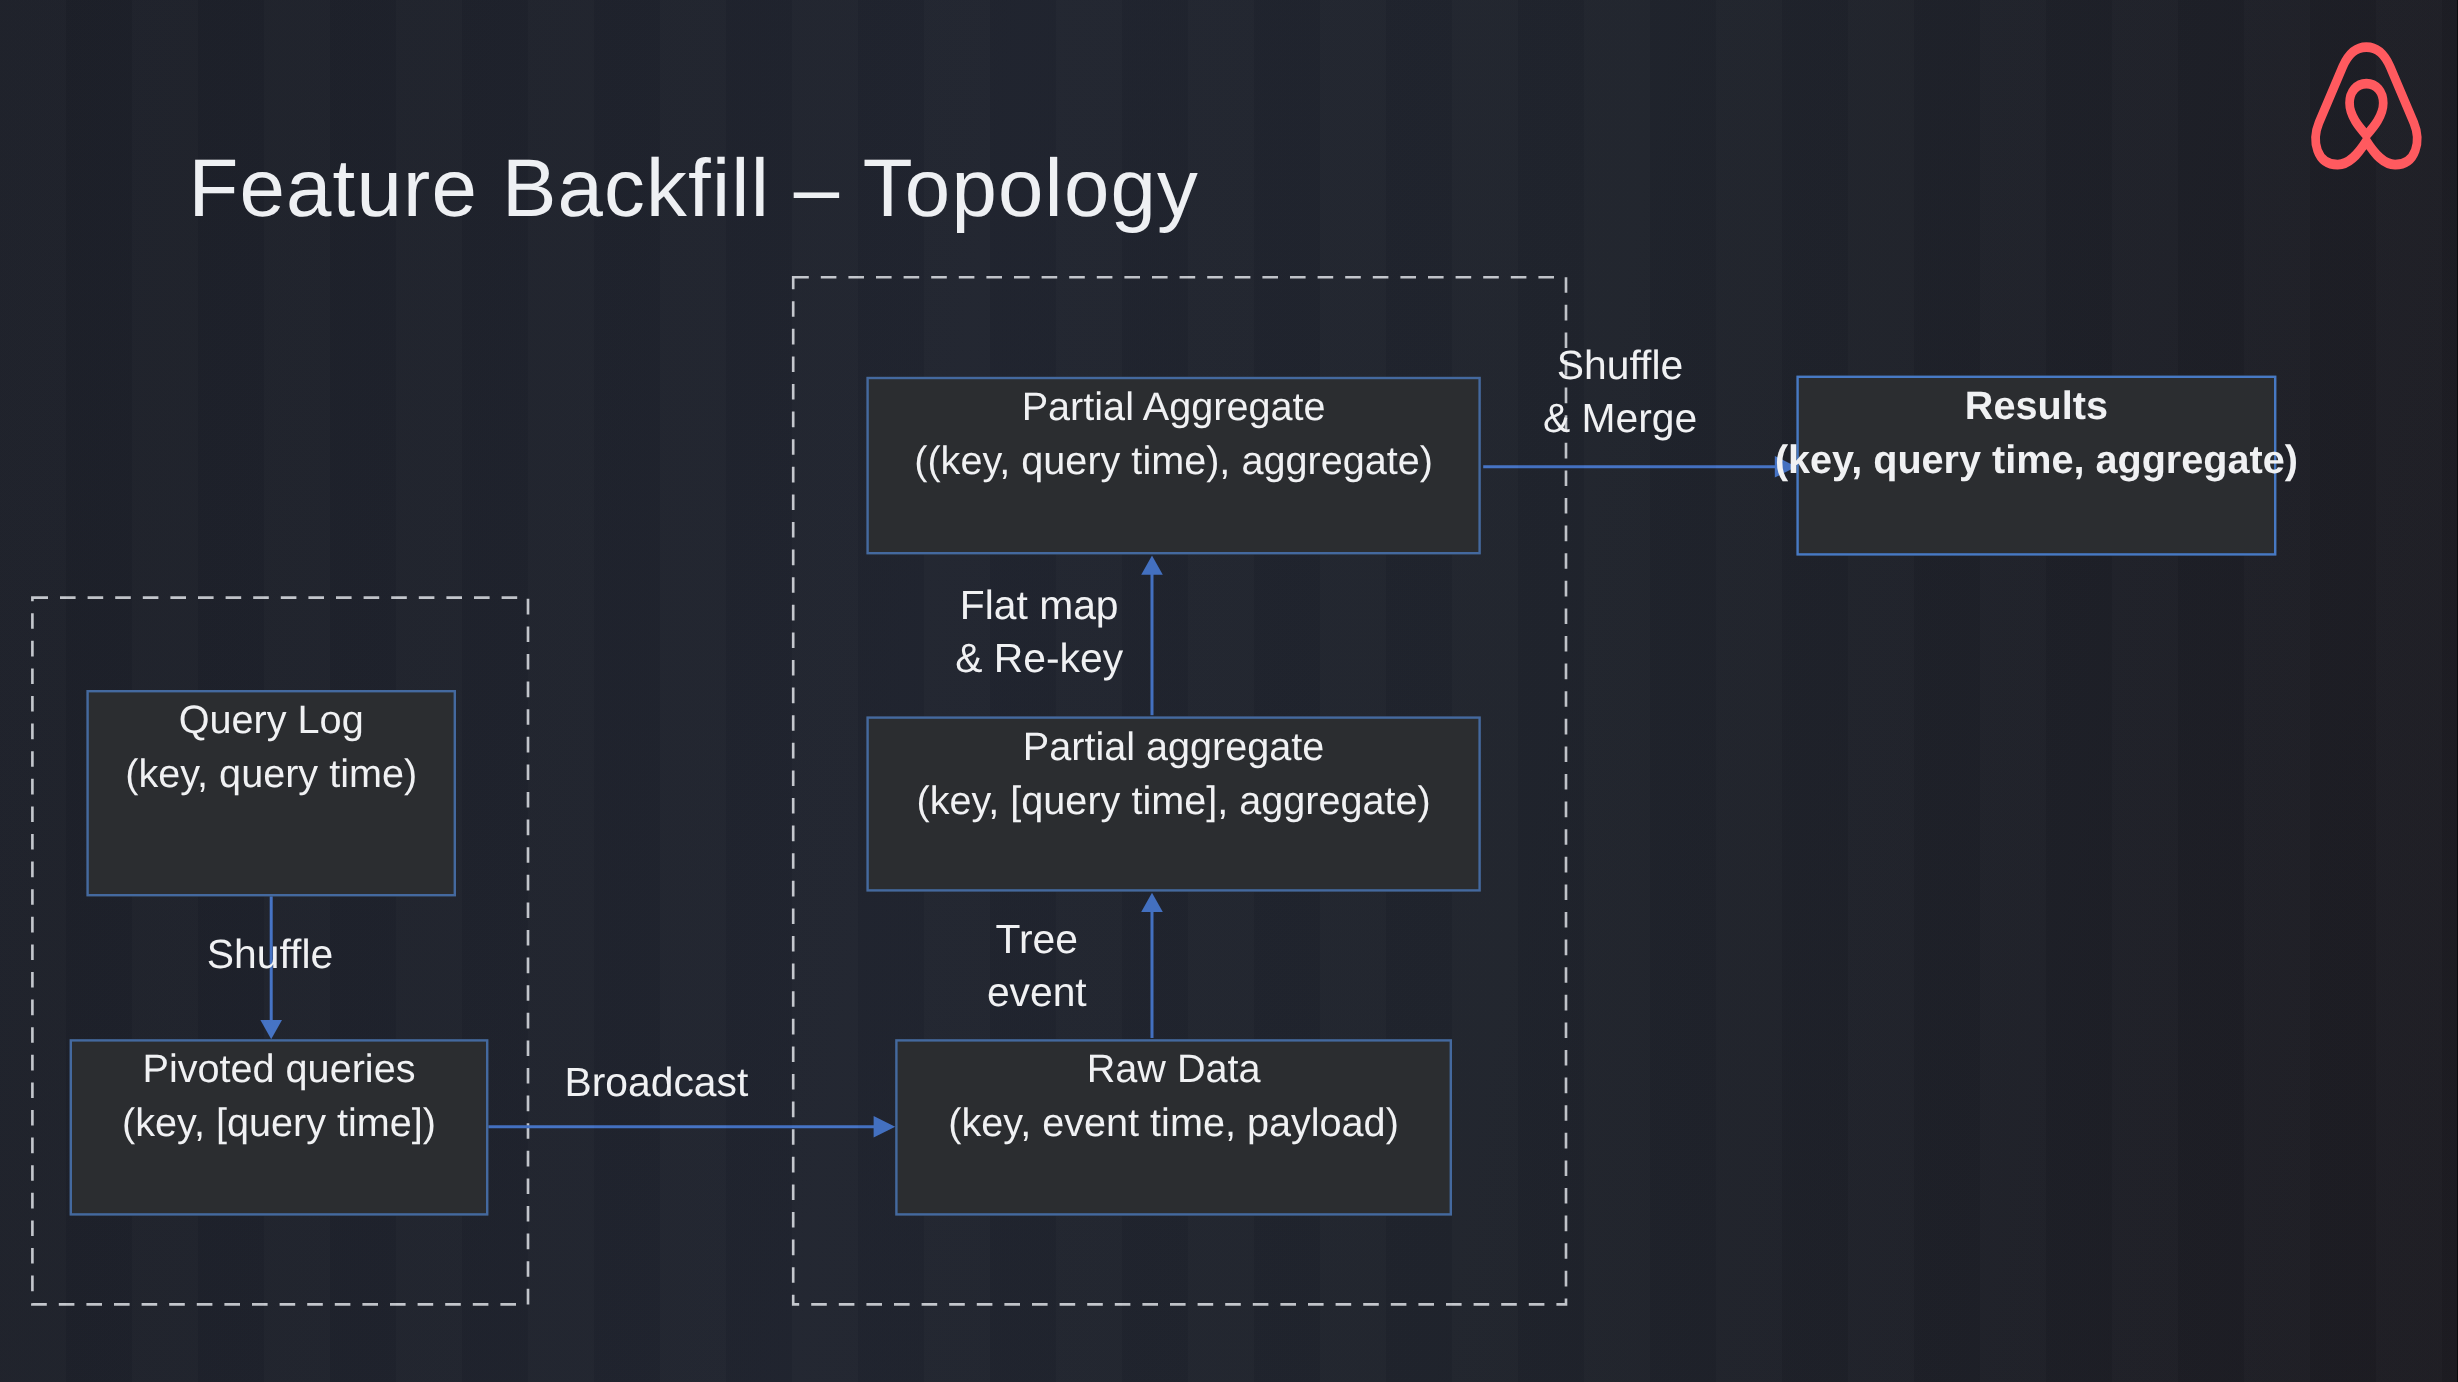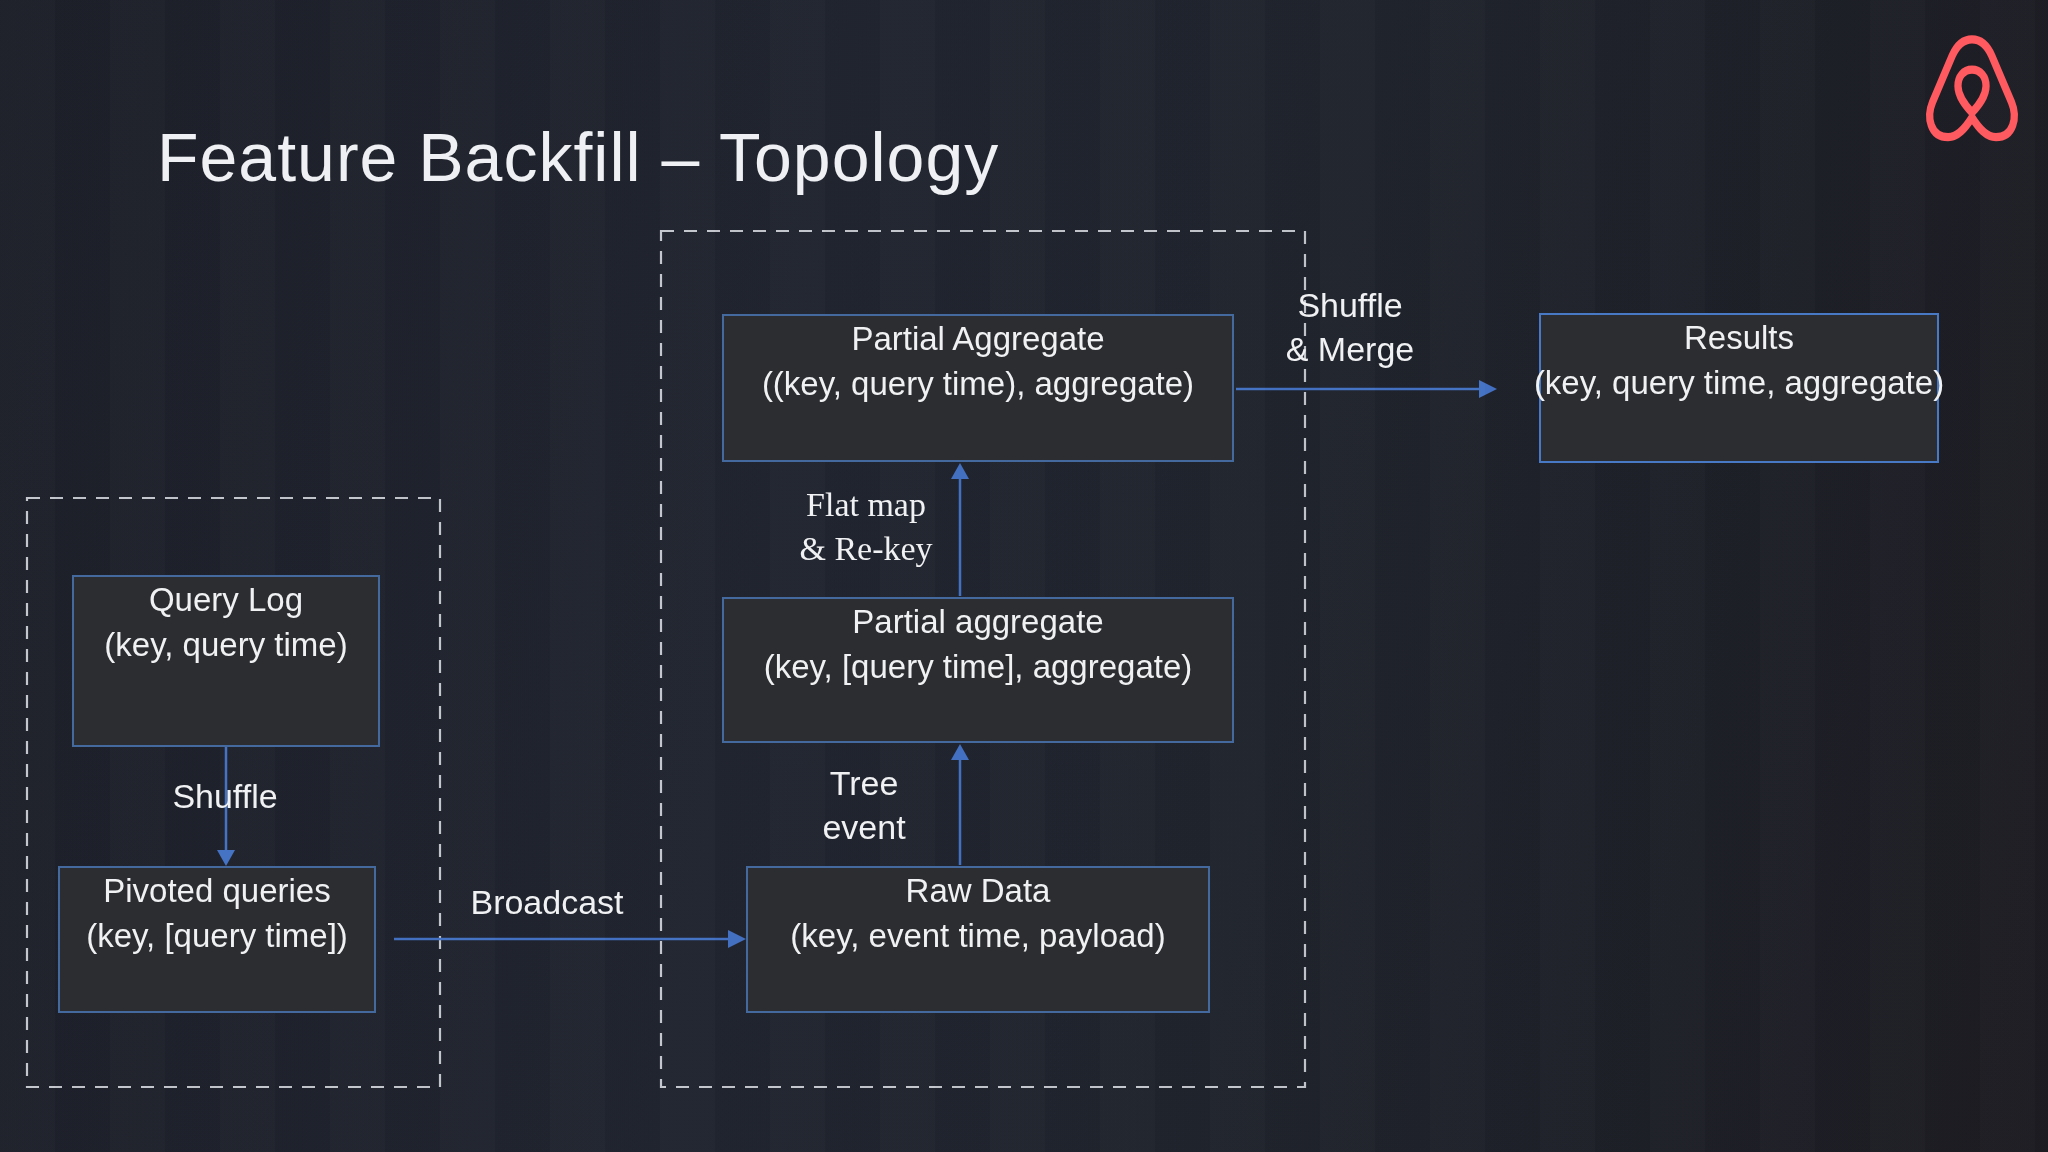--- a/index.html
+++ b/index.html
@@ -92,51 +92,51 @@
       <path class="logo-path" d="M50 8 C41 8 35.5 13 31 22 L12 62 C6 75 10 92 27 92 C36 92 43 85 50 75 C57 85 64 92 73 92 C90 92 94 75 88 62 L69 22 C64.5 13 59 8 50 8 Z"></path>
       <path class="logo-path" d="M50 34 C58 34 63.5 40 63.5 48 C63.5 57 56 65 50 71 C44 65 36.5 57 36.5 48 C36.5 40 42 34 50 34 Z"></path>
     </svg>
   </div>
 
   <div class="node" style="left:72px;top:575px;width:308px;height:172px;">
     <div class="node-title">Query Log</div>
     <div class="node-subtitle">(key, query time)</div>
   </div>
 
-  <div class="node" style="left:58px;top:866px;width:318px;height:147px;">
+  <div class="node" style="left:58px;top:866px;width:349px;height:147px;">
     <div class="node-title">Pivoted queries</div>
     <div class="node-subtitle">(key, [query time])</div>
   </div>
 
   <div class="node" style="left:746px;top:866px;width:464px;height:147px;">
     <div class="node-title">Raw Data</div>
     <div class="node-subtitle">(key, event time, payload)</div>
   </div>
 
   <div class="node" style="left:722px;top:597px;width:512px;height:146px;">
     <div class="node-title">Partial aggregate</div>
     <div class="node-subtitle">(key, [query time], aggregate)</div>
   </div>
 
   <div class="node" style="left:722px;top:314px;width:512px;height:148px;">
     <div class="node-title">Partial Aggregate</div>
     <div class="node-subtitle">((key, query time), aggregate)</div>
   </div>
 
-  <div class="node bright" style="left:1539px;top:313px;width:400px;height:150px;">
+  <div class="node bright" style="left:1497px;top:313px;width:400px;height:150px;font-weight:bold;">
     <div class="node-title">Results</div>
     <div class="node-subtitle">(key, query time, aggregate)</div>
   </div>
 
   <div class="edge-label" style="left:225px;top:774px;">Shuffle</div>
 
   <div class="edge-label" style="left:547px;top:880px;">Broadcast</div>
 
   <div class="edge-label" style="left:864px;top:761px;">Tree
 event</div>
 
-  <div class="edge-label" style="left:866px;top:483px;font-family:Liberation Serif, serif;">Flat map
+  <div class="edge-label" style="left:866px;top:483px;">Flat map
 &amp; Re-key</div>
 
   <div class="edge-label" style="left:1350px;top:283px;">Shuffle
 &amp; Merge</div>
 
 </div>
 
 </body></html>

